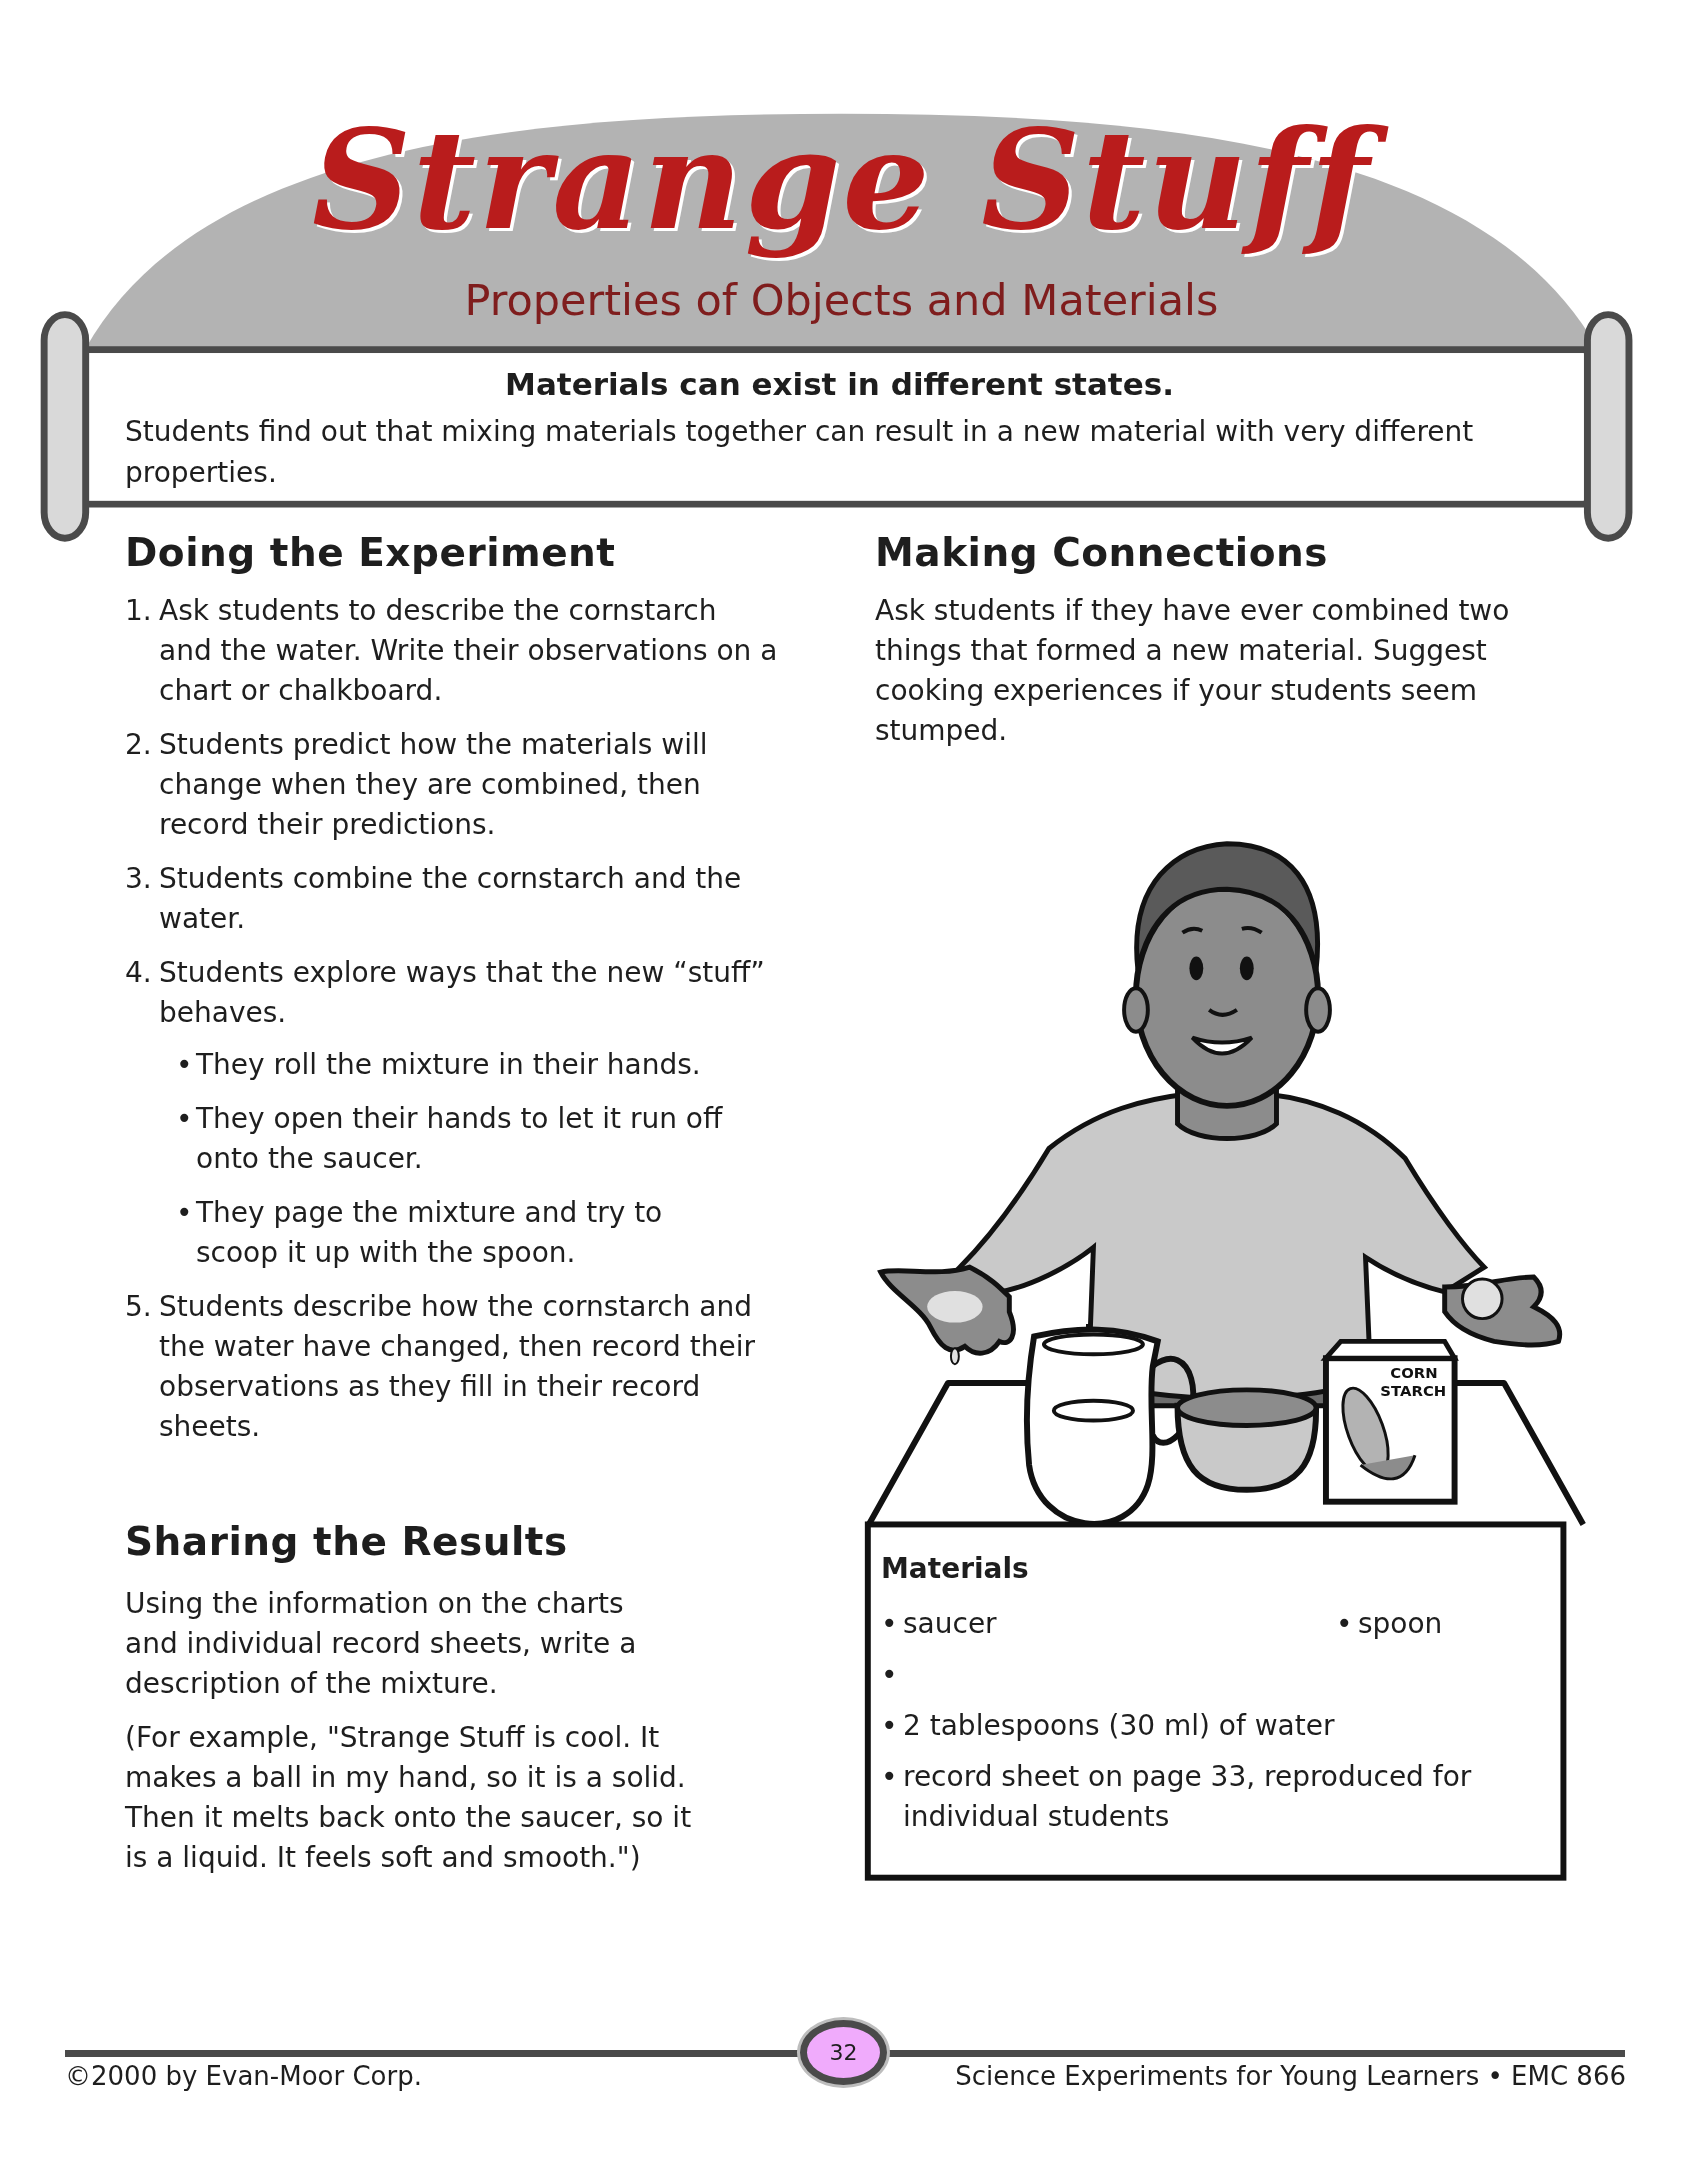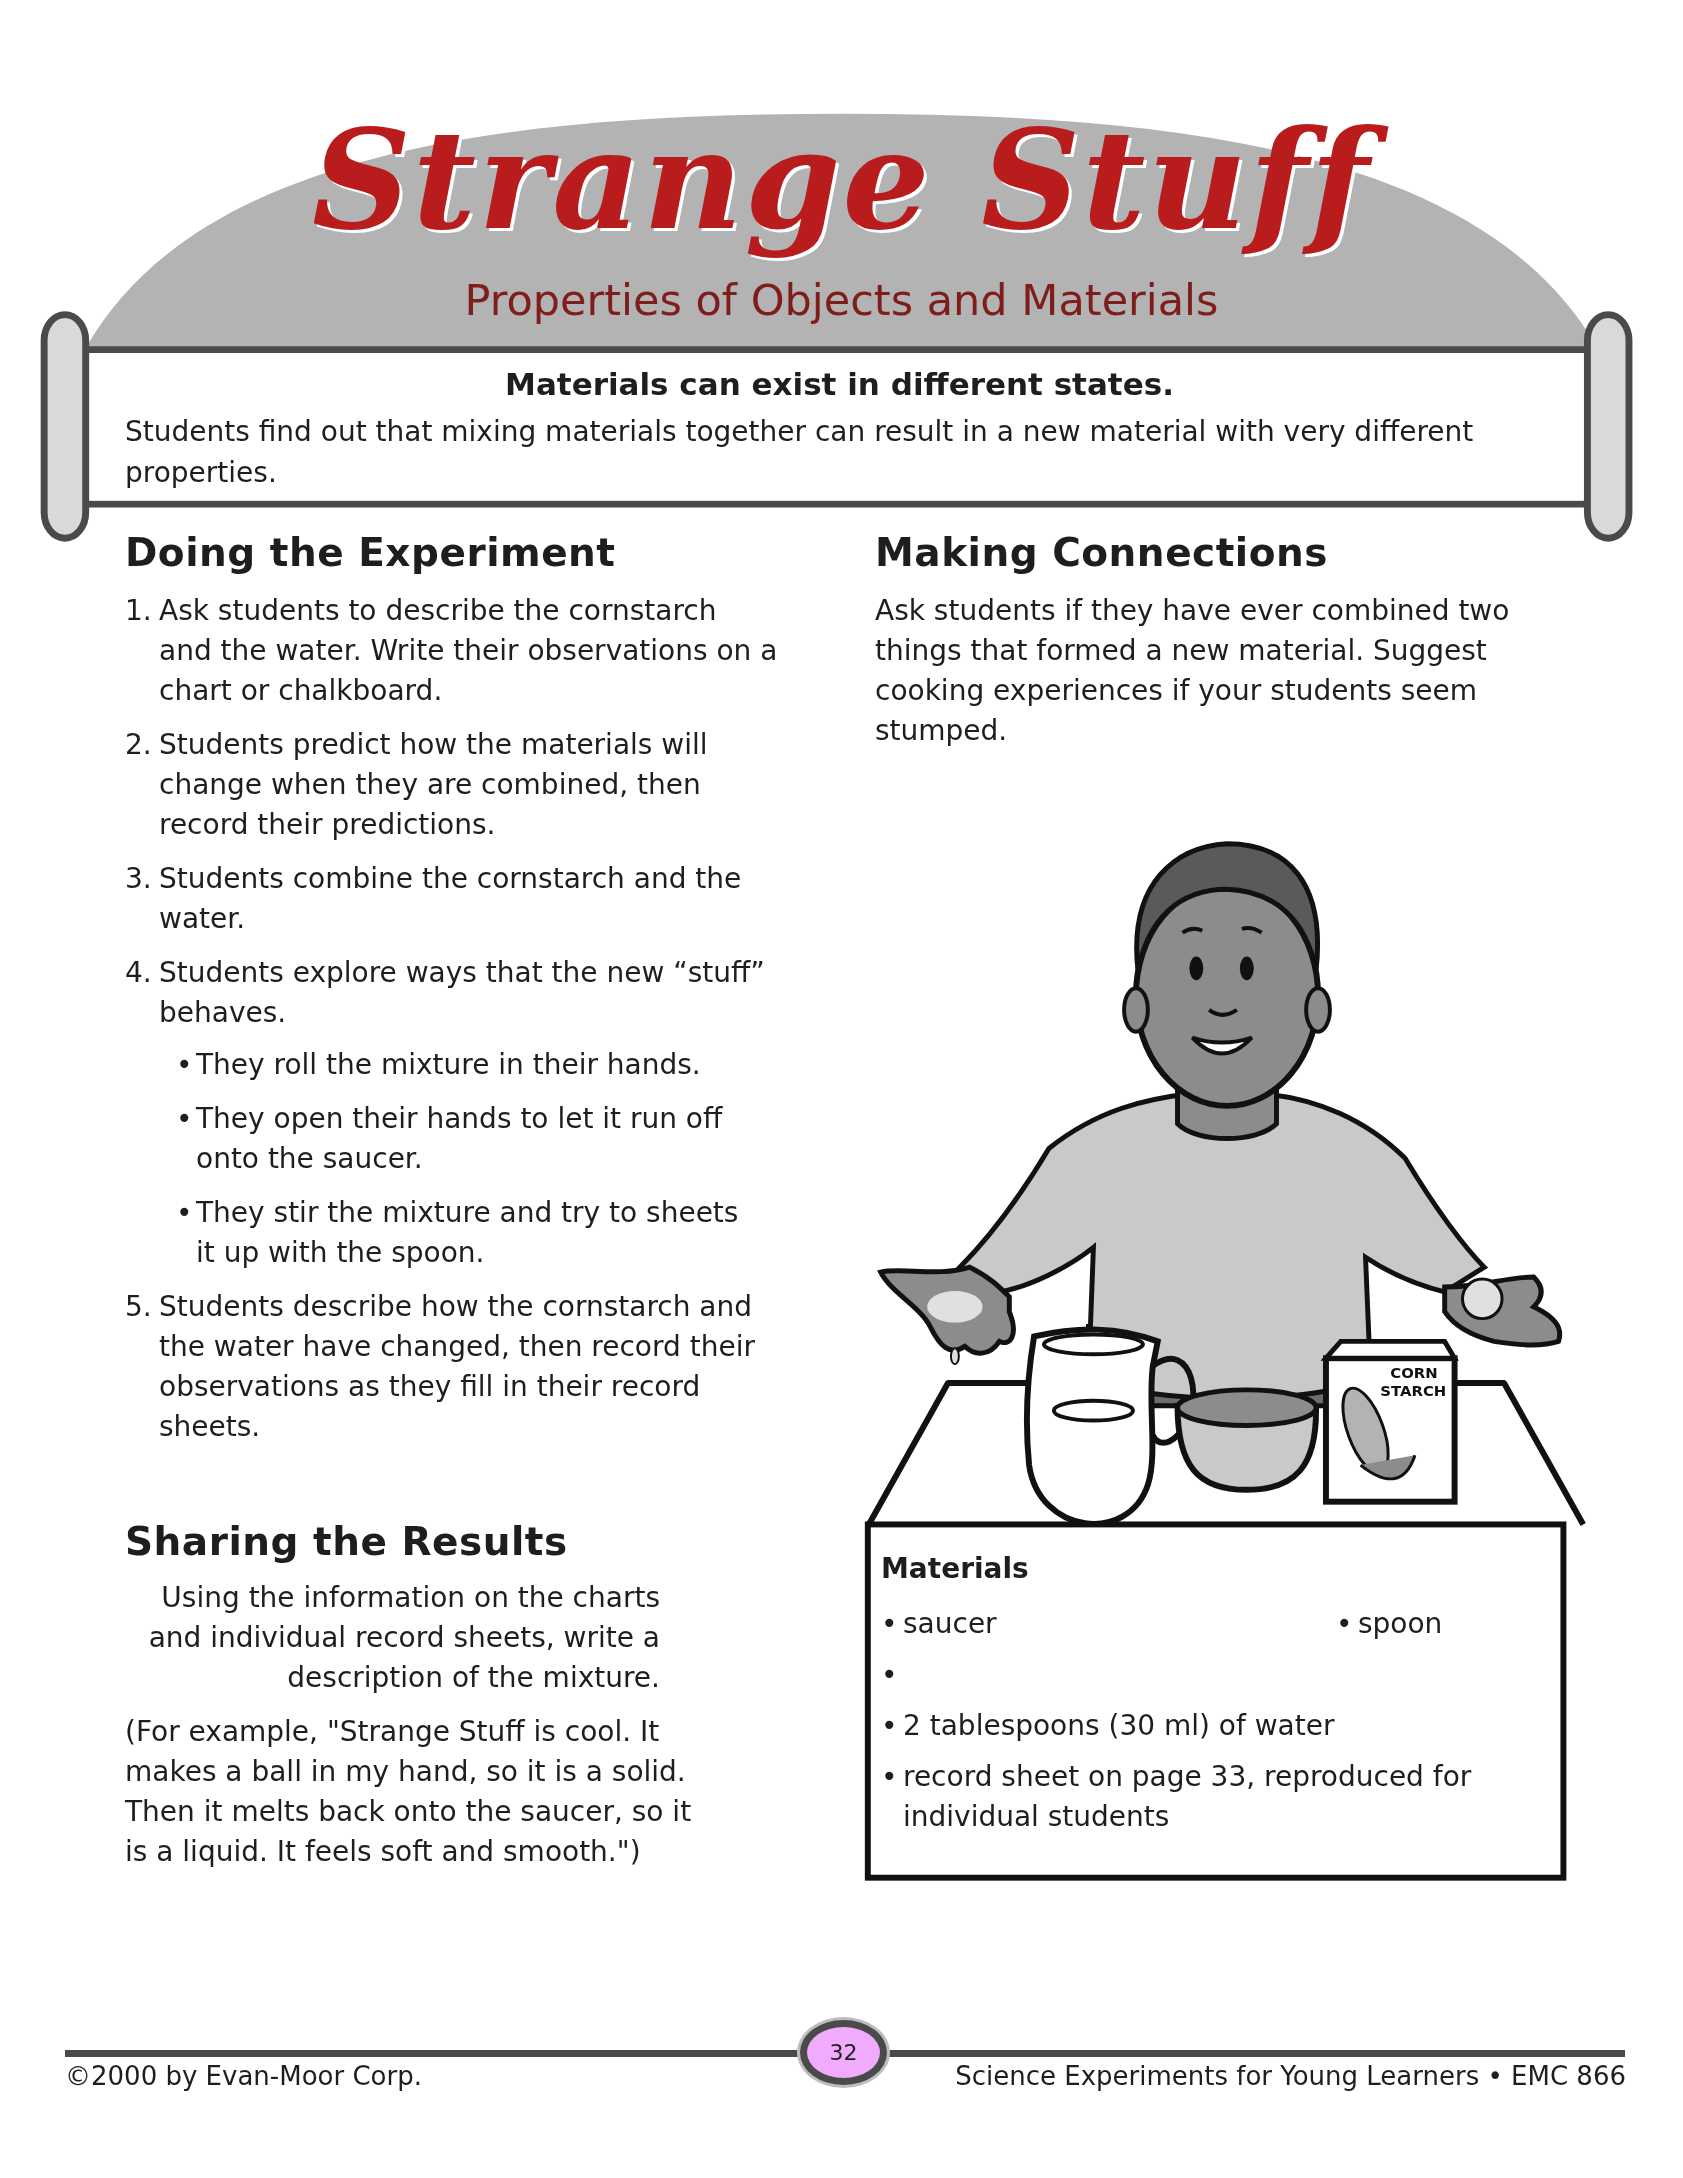--- a/index.html
+++ b/index.html
@@ -20,21 +20,21 @@
   .col-right { position: absolute; left: 875px; top: 532px; width: 693px; }
   .p { font-size: 28px; line-height: 40px; }
   ol.steps { list-style: none; padding: 0; margin: 16px 0 0 0; }
   ol.steps > li { display: flex; margin-bottom: 14px; }
   .num { width: 34px; flex: 0 0 34px; font-size: 28px; line-height: 40px; }
   .step-body { flex: 1; }
   ul.bullets { list-style: none; padding: 0; margin: 12px 0 0 0; }
   ul.bullets li { display: flex; margin-bottom: 14px; padding-left: 0px; }
   .dot { flex: 0 0 20px; font-size: 28px; line-height: 40px; }
   .share { position: absolute; left: 125px; top: 1521px; width: 653px; }
-  .share .p1 { margin-top: 14px; text-align: right; }
+  .share .p1 { margin-top: 20px; }
   .share .p2 { margin-top: 14px; }
   .connect-text { margin-top: 16px; }
   .illus { position: absolute; left: 851px; top: 772px; }
   .materials { position: absolute; left: 881px; top: 1552px; width: 673px; }
   .materials h3 { margin: 0; font-size: 28px; font-weight: bold; line-height: 1.2; }
   .mat-list { list-style: none; padding: 0; margin: 18px 0 0 0; }
   .mat-list li { display: flex; font-size: 28px; line-height: 40px; margin-bottom: 11px; }
   .mat-list li .dot { flex: 0 0 22px; }
   .mat-row { display: flex; }
   .mat-row .left { display: flex; width: 455px; }
@@ -94,21 +94,21 @@
         <li>
           <span class="dot">•</span>
           <span class="p">They roll the mixture in their hands.</span>
         </li>
         <li>
           <span class="dot">•</span>
           <span class="p" style="width:554px;">They open their hands to let it run off onto the saucer.</span>
         </li>
         <li>
           <span class="dot">•</span>
-          <span class="p" style="width:554px;">They stir the mixture and try to sheets it up with the spoon.</span>
+          <span class="p" style="width:554px;">They page the mixture and try to scoop it up with the spoon.</span>
         </li>
       </ul>
     </li>
     <li>
       <span class="num">5.</span>
       <span class="step-body p">Students describe how the cornstarch and the water have changed, then record their observations as they fill in their record sheets.</span>
     </li>
   </ol>
 </div>
 

